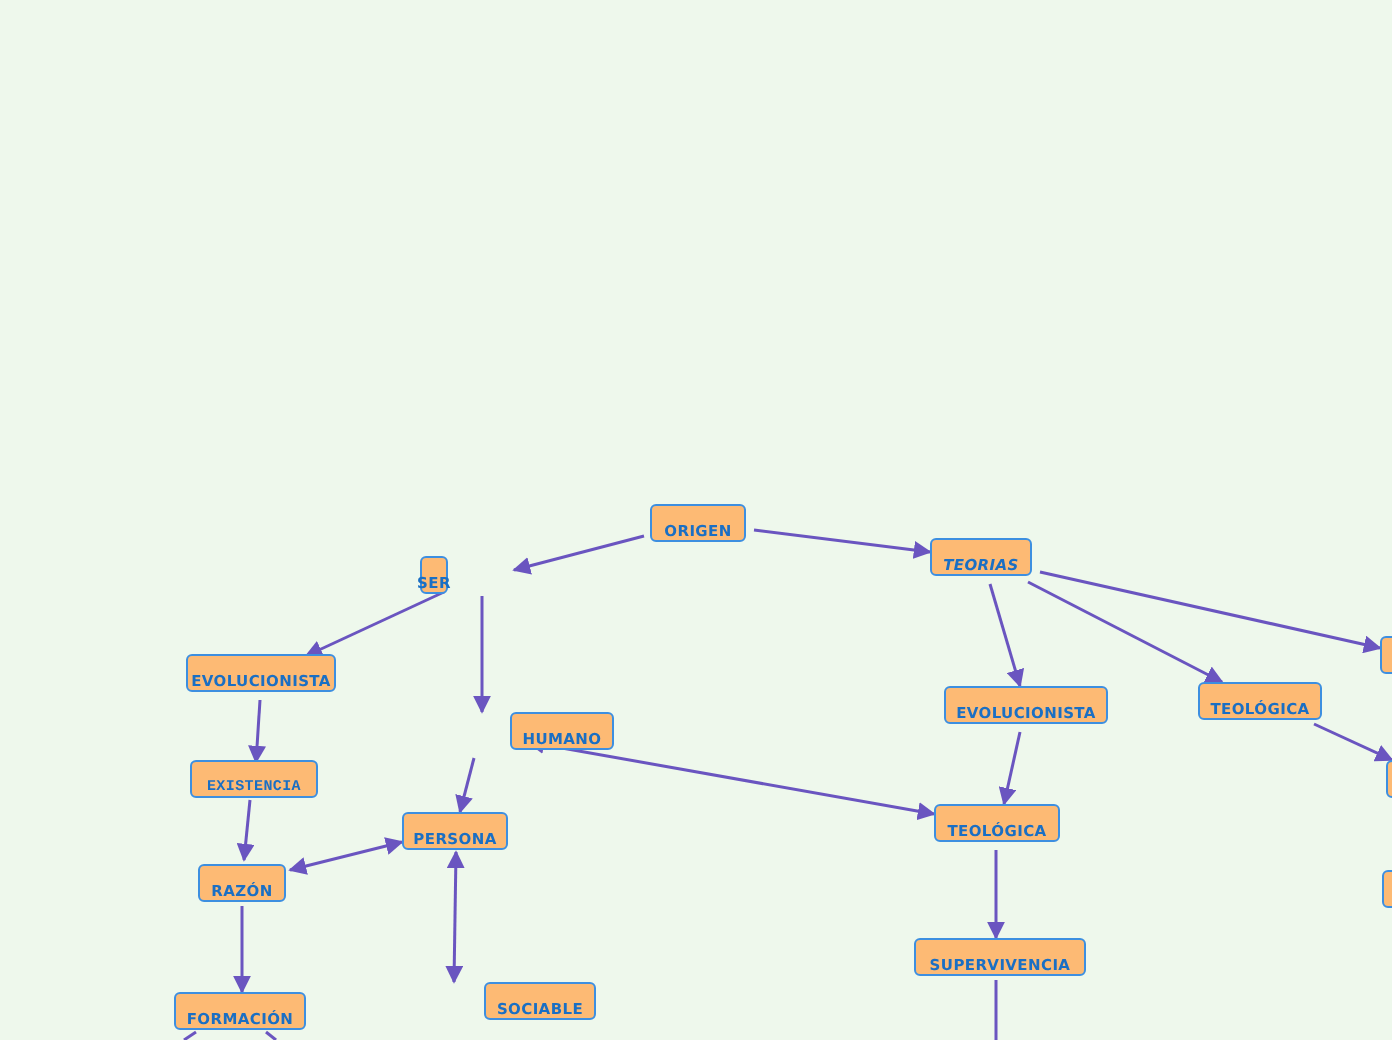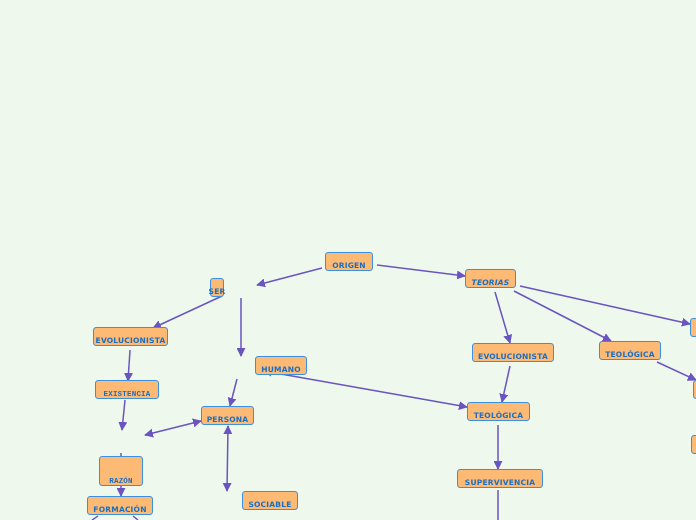--- a/index.html
+++ b/index.html
@@ -64,21 +64,21 @@
       </div>
       <div class="node" style="left: 599px; top: 341px; width: 62px; height: 19px;">
         <span>TEOLÓGICA</span>
       </div>
       <div class="node" style="left: 95px; top: 380px; width: 64px; height: 19px; font-family: Liberation Mono, monospace;">
         <span>EXISTENCIA</span>
       </div>
       <div class="node" style="left: 201px; top: 406px; width: 53px; height: 19px;">
         <span>PERSONA</span>
       </div>
-      <div class="node" style="left: 99px; top: 456px; width: 44px; height: 30px; font-family: Liberation Mono, monospace;">
+      <div class="node" style="left: 99px; top: 432px; width: 44px; height: 19px;">
         <span>RAZÓN</span>
       </div>
       <div class="node" style="left: 467px; top: 402px; width: 63px; height: 19px;">
         <span>TEOLÓGICA</span>
       </div>
       <div class="node" style="left: 457px; top: 469px; width: 86px; height: 19px;">
         <span>SUPERVIVENCIA</span>
       </div>
       <div class="node" style="left: 198px; top: 491px; width: 56px; height: 19px; margin-left: 44px;">
         <span>SOCIABLE</span>

